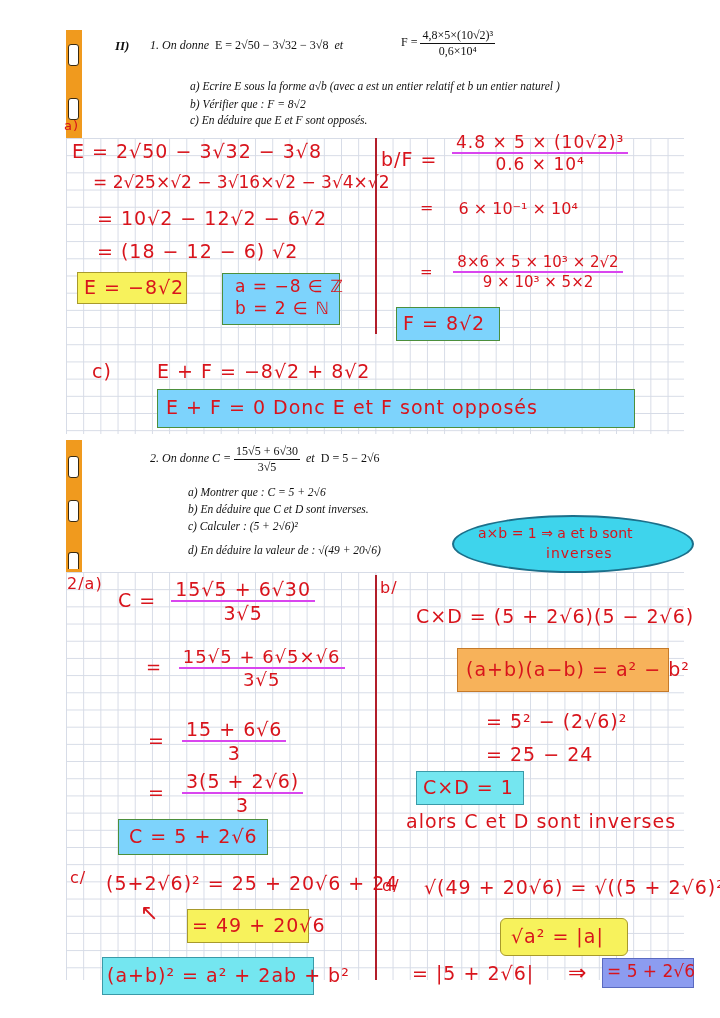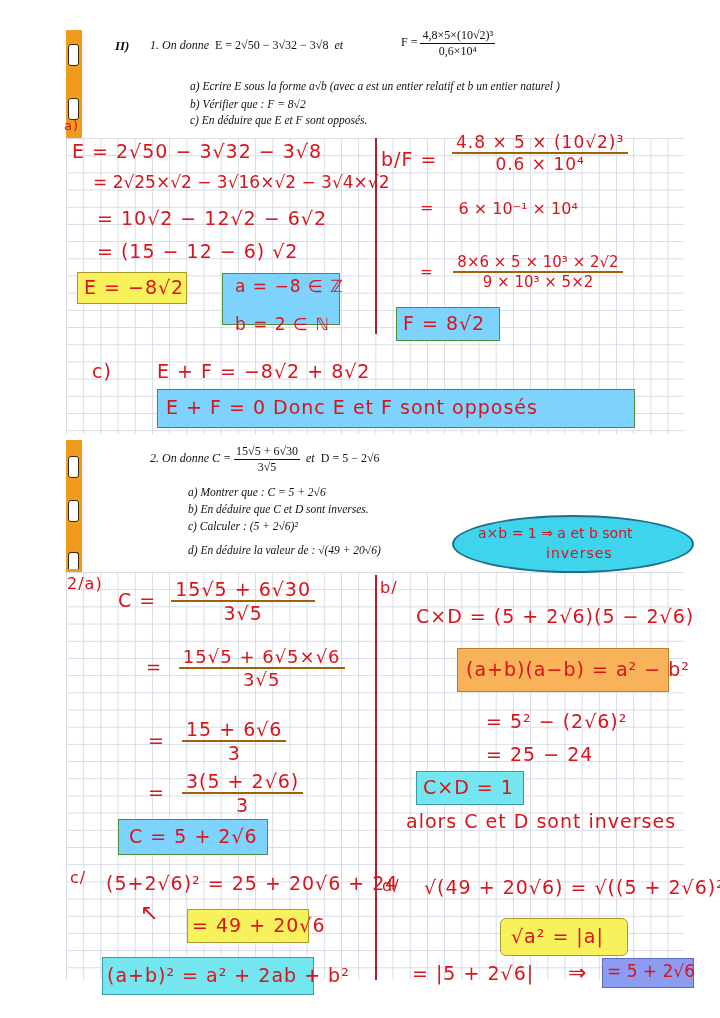--- a/index.html
+++ b/index.html
@@ -27,21 +27,21 @@
   .printed { position:absolute; color:#111; font-style:italic; font-size:12px; white-space:nowrap; }
   .printed.roman { font-style:normal; }
   .frac { display:inline-flex; flex-direction:column; align-items:center; vertical-align:middle; font-style:normal; }
   .frac .num { border-bottom:1px solid #111; padding:0 2px; }
   .frac .den { padding:0 2px; }
   .hw {
     position:absolute; color:#d8141c; white-space:nowrap;
     font-family:"DejaVu Sans", sans-serif; font-size:19px; letter-spacing:1px;
   }
   .hwfrac { display:inline-flex; flex-direction:column; align-items:center; vertical-align:middle; }
-  .hwfrac .num { border-bottom:2px solid #a16207; padding:0 4px; }
+  .hwfrac .num { border-bottom:2px solid #d946ef; padding:0 4px; }
   .hwfrac .den { padding:0 4px; }
   .box { position:absolute; border:1.5px solid #6b7a2a; }
   .yellow { background:#f7f25c; border-color:#a89a2c; }
   .green  { background:#7dd3fc; border-color:#4c8f3c; }
   .orange { background:#f7b25a; border-color:#c57a2a; }
   .cyan   { background:#74e6f0; border-color:#3a9aa8; }
   .blue   { background:#8c9cf0; border-color:#5a6ac0; }
   .divider { position:absolute; width:2px; background:#b21e2a; }
   .ellipse {
     position:absolute; background:#3ed4ec; border:2px solid #1c6f8a; border-radius:50%;
@@ -80,27 +80,27 @@
   <div class="printed" style="left:190px;top:80px;font-size:11.5px;">a) Ecrire E sous  la forme  a√b  (avec  a est un entier relatif et b un entier naturel )</div>
   <div class="printed" style="left:190px;top:98px;font-size:11.5px;">b) Vérifier que  :   F = 8√2</div>
   <div class="printed" style="left:190px;top:114px;font-size:11.5px;">c) En déduire  que E  et  F  sont  opposés.</div>
 </div>
 
 <div>
   <div class="hw" style="left:64px;top:118px;font-size:13px;">a)</div>
   <div class="hw" style="left:72px;top:140px;">E = 2√50 − 3√32 − 3√8</div>
   <div class="hw" style="left:93px;top:172px;font-size:17px;letter-spacing:0;">= 2√25×√2 − 3√16×√2 − 3√4×√2</div>
   <div class="hw" style="left:97px;top:207px;">= 10√2 − 12√2 − 6√2</div>
-  <div class="hw" style="left:97px;top:240px;">= (15 − 12 − 6) √2</div>
+  <div class="hw" style="left:97px;top:240px;">= (18 − 12 − 6) √2</div>
   <div class="box yellow" style="left:77px;top:272px;width:108px;height:30px;">
     <div class="hw" style="left:6px;top:3px;position:absolute;">E = −8√2</div>
   </div>
   <div class="box green" style="left:222px;top:273px;width:116px;height:50px;">
     <div class="hw" style="left:12px;top:2px;font-size:17px;">a = −8 ∈ ℤ</div>
-    <div class="hw" style="left:12px;top:40px;font-size:17px;">b = 2 ∈ ℕ</div>
+    <div class="hw" style="left:12px;top:24px;font-size:17px;">b = 2 ∈ ℕ</div>
   </div>
 </div>
 
 <div class="divider" style="left:375px;top:138px;height:196px;"></div>
 
 <div>
   <div class="hw" style="left:381px;top:148px;">
     <span>b/</span><span>F =</span>
   </div>
   <div class="hw" style="left:452px;top:132px;font-size:17px;">

